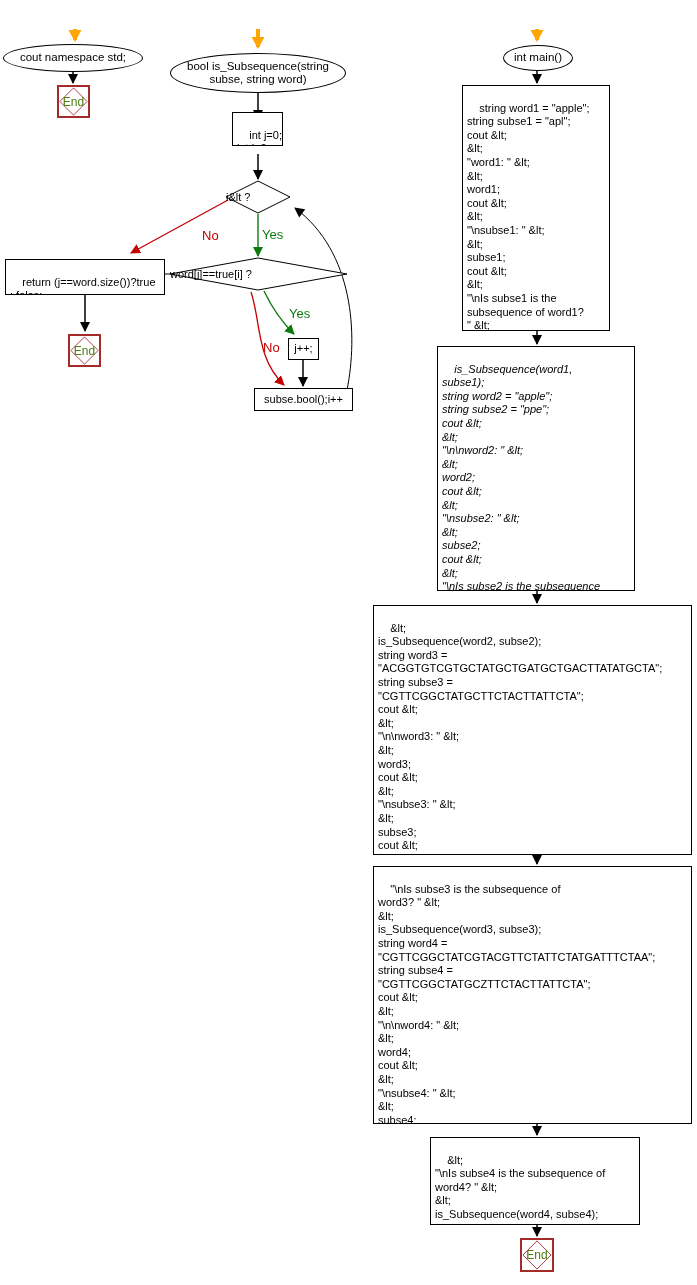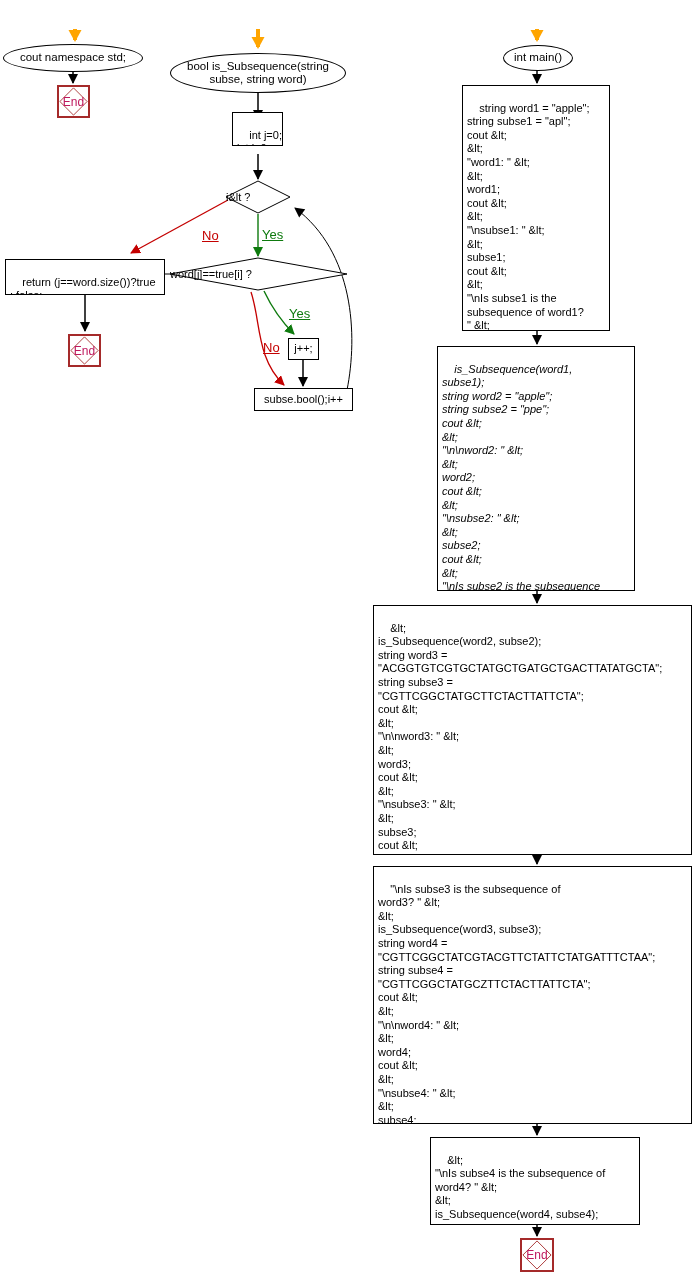--- a/index.html
+++ b/index.html
@@ -29,32 +29,32 @@
   }
   .rect{
     border:1px solid #000;font-size:11px;line-height:13.6px;
     padding:2px 4px;white-space:pre;overflow:hidden;
   }
   .rect.center{display:flex;align-items:center;justify-content:center;padding:0 2px;}
   .diamond-label{
     position:absolute;z-index:3;display:flex;align-items:center;
     font-size:11px;background:transparent;text-align:center;
   }
-  .edge-label{position:absolute;z-index:3;font-size:13px;background:transparent;text-decoration:underline;}
+  .edge-label{position:absolute;z-index:3;font-size:13px;background:transparent;}
   .edge-label.red{color:var(--edge-red,#c40000);}
   .edge-label.green{color:var(--edge-green,#0e7a0e);}
   .end-box{
     position:absolute;z-index:2;width:33px;height:33px;background:#fff;
     border:2px solid var(--end-border,#a52a2a);box-sizing:border-box;
   }
   .end-box svg{position:absolute;left:0;top:0;width:100%;height:100%;}
   .end-box polygon{fill:none;stroke:var(--end-border,#a52a2a);stroke-width:1px;}
   .end-box span{
     position:absolute;left:0;top:0;right:0;bottom:0;
-    display:flex;align-items:center;justify-content:center;font-size:12px;color:#be185d;
+    display:flex;align-items:center;justify-content:center;font-size:12px;color:#4d7c0f;
   }
 </style>
 </head>
 <body>
 
 <div id="canvas">
 
   <svg class="edges" width="697" height="1285">
     <defs>
       <marker id="mk-black" markerUnits="userSpaceOnUse" markerWidth="12" markerHeight="12" refX="9.5" refY="5.5" orient="auto">

